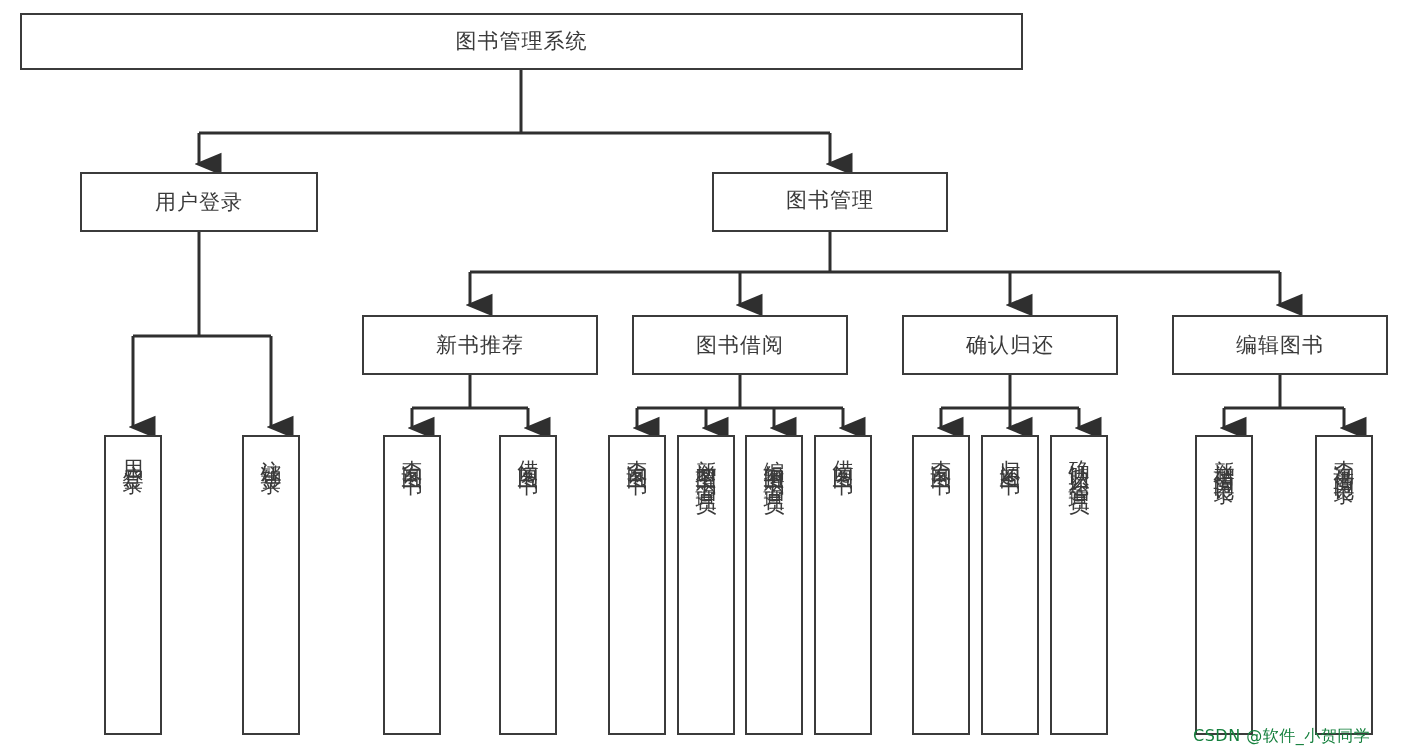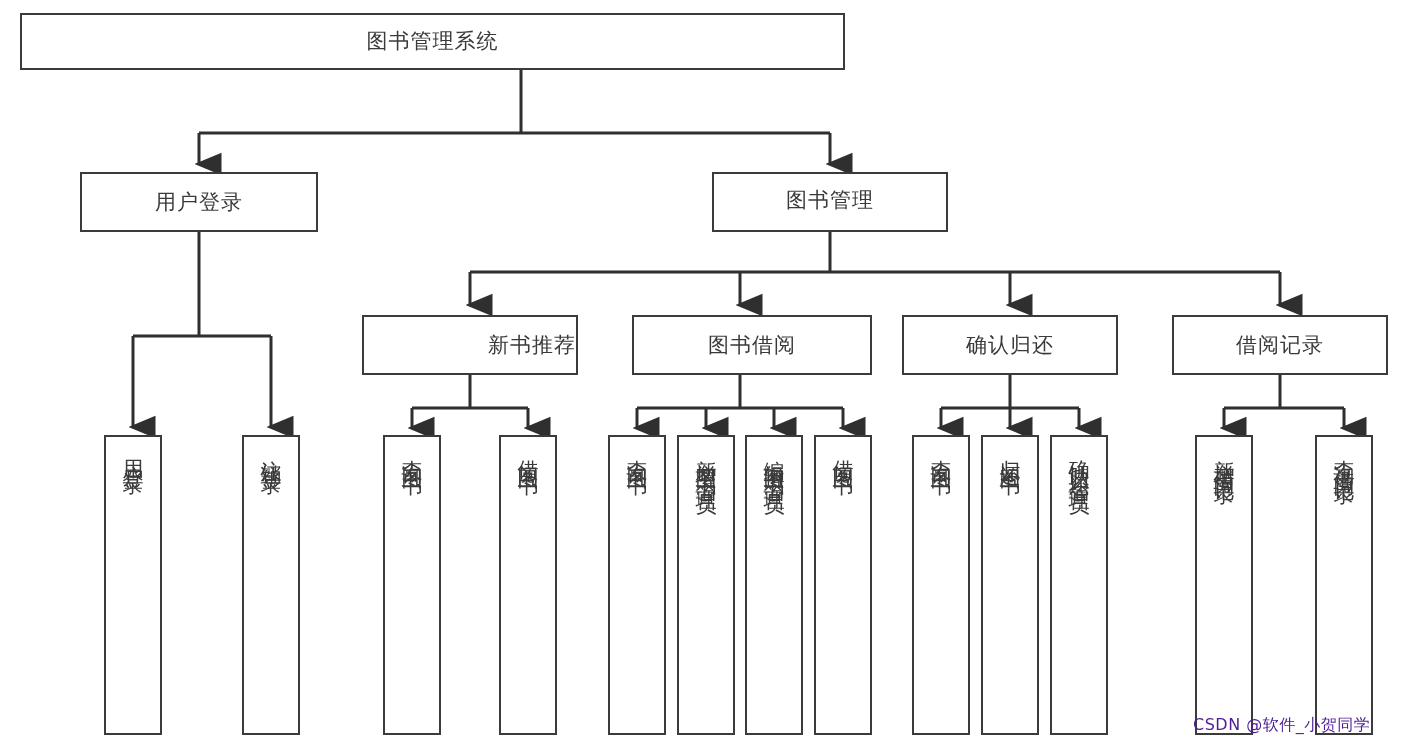--- a/index.html
+++ b/index.html
@@ -19,22 +19,22 @@
     letter-spacing:1px;white-space:nowrap;
   }
   .node.vert .lbl{
     writing-mode:vertical-rl;text-orientation:upright;
     font-size:21px;letter-spacing:5px;line-height:1.05;
     white-space:normal;
   }
   .node.vert{align-items:flex-start;padding-top:6px;justify-content:center;}
   .node.leaf{border-width:2px;}
   .watermark{
-    position:absolute;color:#4c1d95;font-size:16px;
-    letter-spacing:0.5px;white-space:nowrap;user-select:none;
+    position:absolute;color:#15803d;font-size:16px;
+    letter-spacing:0.5px;white-space:nowrap;user-select:none;margin-top:11px;
   }
 </style>
 </head>
 <body>
 
 <div id="canvas">
 
   <svg id="wires" viewBox="0 0 1405 747" xmlns="http://www.w3.org/2000/svg">
     <defs>
       <marker id="arrow" viewBox="0 0 12 12" refX="6" refY="10" markerWidth="9" markerHeight="9" orient="auto-start-reverse">
@@ -81,42 +81,42 @@
       <path d="M 1010 408 L 1010 428" marker-end="url(#arrow)"></path>
       <path d="M 1079 408 L 1079 428" marker-end="url(#arrow)"></path>
 
       <path d="M 1280 375 L 1280 408"></path>
       <path d="M 1224 408 L 1344 408"></path>
       <path d="M 1224 408 L 1224 428" marker-end="url(#arrow)"></path>
       <path d="M 1344 408 L 1344 428" marker-end="url(#arrow)"></path>
     </g>
   </svg>
 
-  <div class="node" style="left:20px;top:13px;width:825px;height:57px;">
+  <div class="node" style="left:20px;top:13px;width:1003px;height:57px;">
     <span class="lbl">图书管理系统</span>
   </div>
 
   <div class="node" style="left:80px;top:172px;width:238px;height:60px;">
     <span class="lbl">用户登录</span>
   </div>
   <div class="node" style="left:712px;top:172px;width:236px;height:60px;font-family:Liberation Mono, monospace;">
     <span class="lbl">图书管理</span>
   </div>
 
-  <div class="node" style="left:362px;top:315px;width:216px;height:60px;justify-content:flex-end;">
+  <div class="node" style="left:362px;top:315px;width:236px;height:60px;">
     <span class="lbl">新书推荐</span>
   </div>
-  <div class="node" style="left:632px;top:315px;width:240px;height:60px;">
+  <div class="node" style="left:632px;top:315px;width:216px;height:60px;">
     <span class="lbl">图书借阅</span>
   </div>
   <div class="node" style="left:902px;top:315px;width:216px;height:60px;">
     <span class="lbl">确认归还</span>
   </div>
   <div class="node" style="left:1172px;top:315px;width:216px;height:60px;">
-    <span class="lbl">借阅记录</span>
+    <span class="lbl">编辑图书</span>
   </div>
 
   <div class="node vert leaf" style="left:104px;top:435px;width:58px;height:300px;">
     <span class="lbl">用户登录</span>
   </div>
   <div class="node vert leaf" style="left:242px;top:435px;width:58px;height:300px;">
     <span class="lbl">注销登录</span>
   </div>
 
   <div class="node vert leaf" style="left:383px;top:435px;width:58px;height:300px;">

